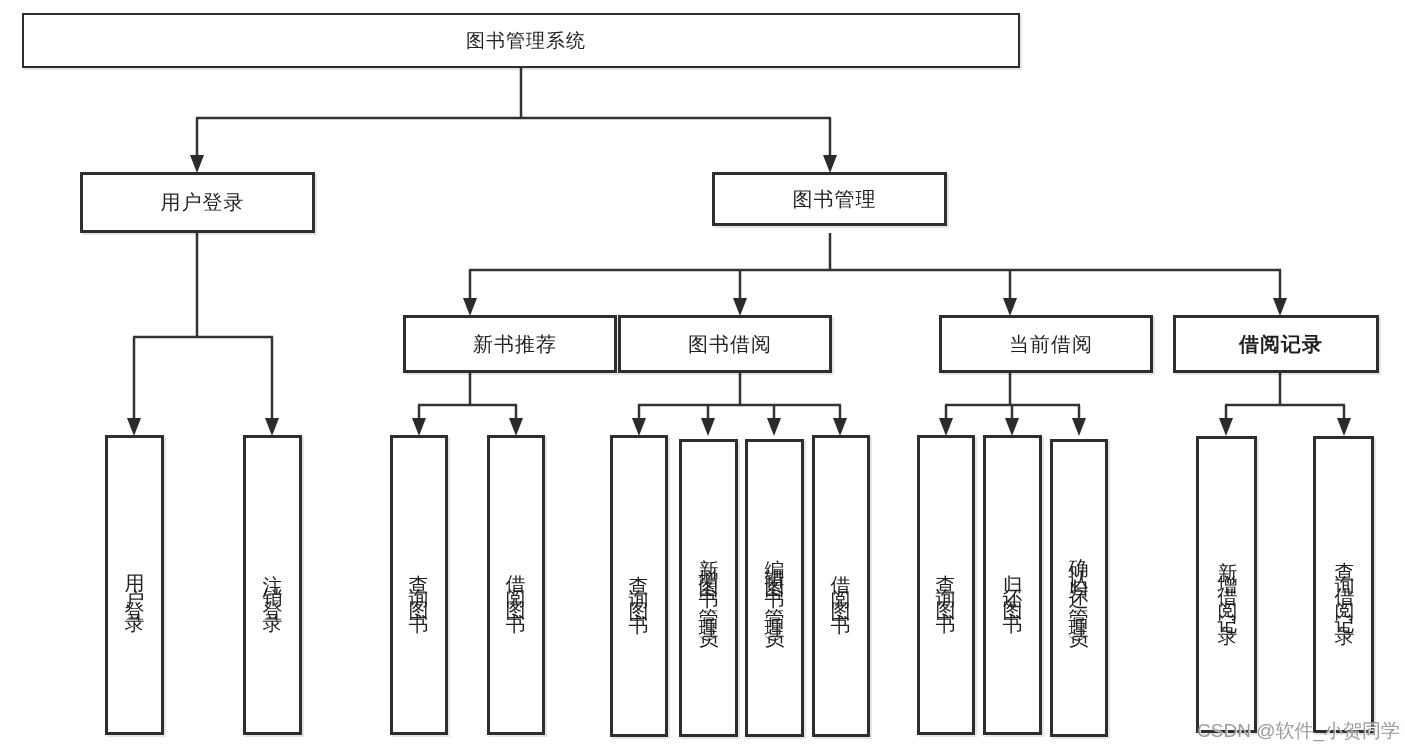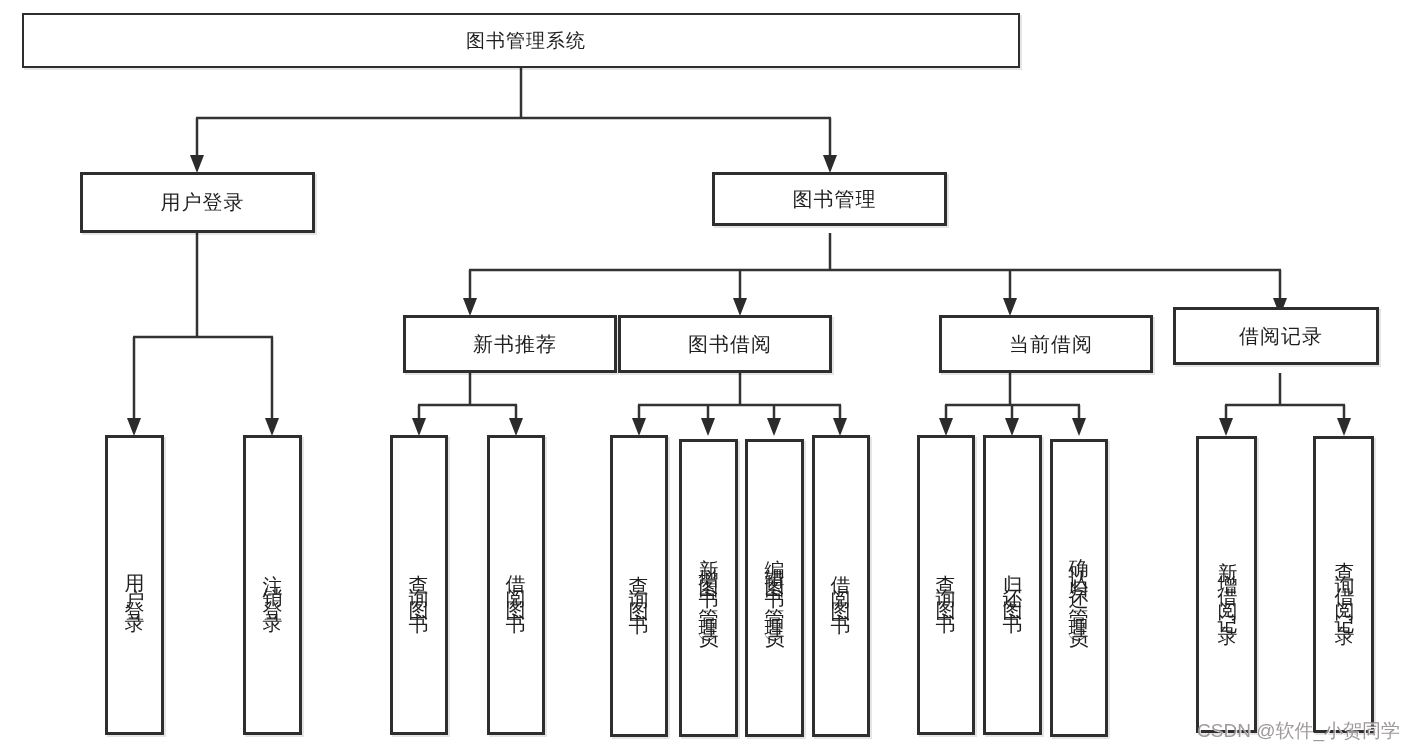--- a/index.html
+++ b/index.html
@@ -126,21 +126,21 @@
   </svg>
 
   <div class="box root-box" style="left:22px; top:13px; width:998px; height:55px;">图书管理系统</div>
 
   <div class="box" style="left:80px; top:172px; width:235px; height:61px;">用户登录</div>
   <div class="box" style="left:712px; top:172px; width:235px; height:54px;">图书管理</div>
 
   <div class="box" style="left:363px; top:315px; width:214px; height:58px;margin-left:40px;">新书推荐</div>
   <div class="box" style="left:618px; top:315px; width:214px; height:58px;">图书借阅</div>
   <div class="box" style="left:903px; top:315px; width:214px; height:58px;margin-left:36px;">当前借阅</div>
-  <div class="box" style="left:1173px; top:307px; width:206px; height:58px;">借阅记录</div>
+  <div class="box" style="left:1173px; top:315px; width:206px; height:58px;font-weight:bold;">借阅记录</div>
 
   <div class="leaf" style="left:105px; top:435px; width:59px; height:300px;">用户登录</div>
   <div class="leaf" style="left:243px; top:435px; width:59px; height:300px;">注销登录</div>
 
   <div class="leaf" style="left:390px; top:435px; width:58px; height:300px;">查询图书</div>
   <div class="leaf" style="left:487px; top:435px; width:58px; height:300px;">借阅图书</div>
 
   <div class="leaf" style="left:610px; top:435px; width:58px; height:302px;">查询图书</div>
   <div class="leaf long" style="left:679px; top:439px; width:59px; height:298px;">新增图书（管理员）</div>
   <div class="leaf long" style="left:745px; top:439px; width:59px; height:298px;">编辑图书（管理员）</div>

